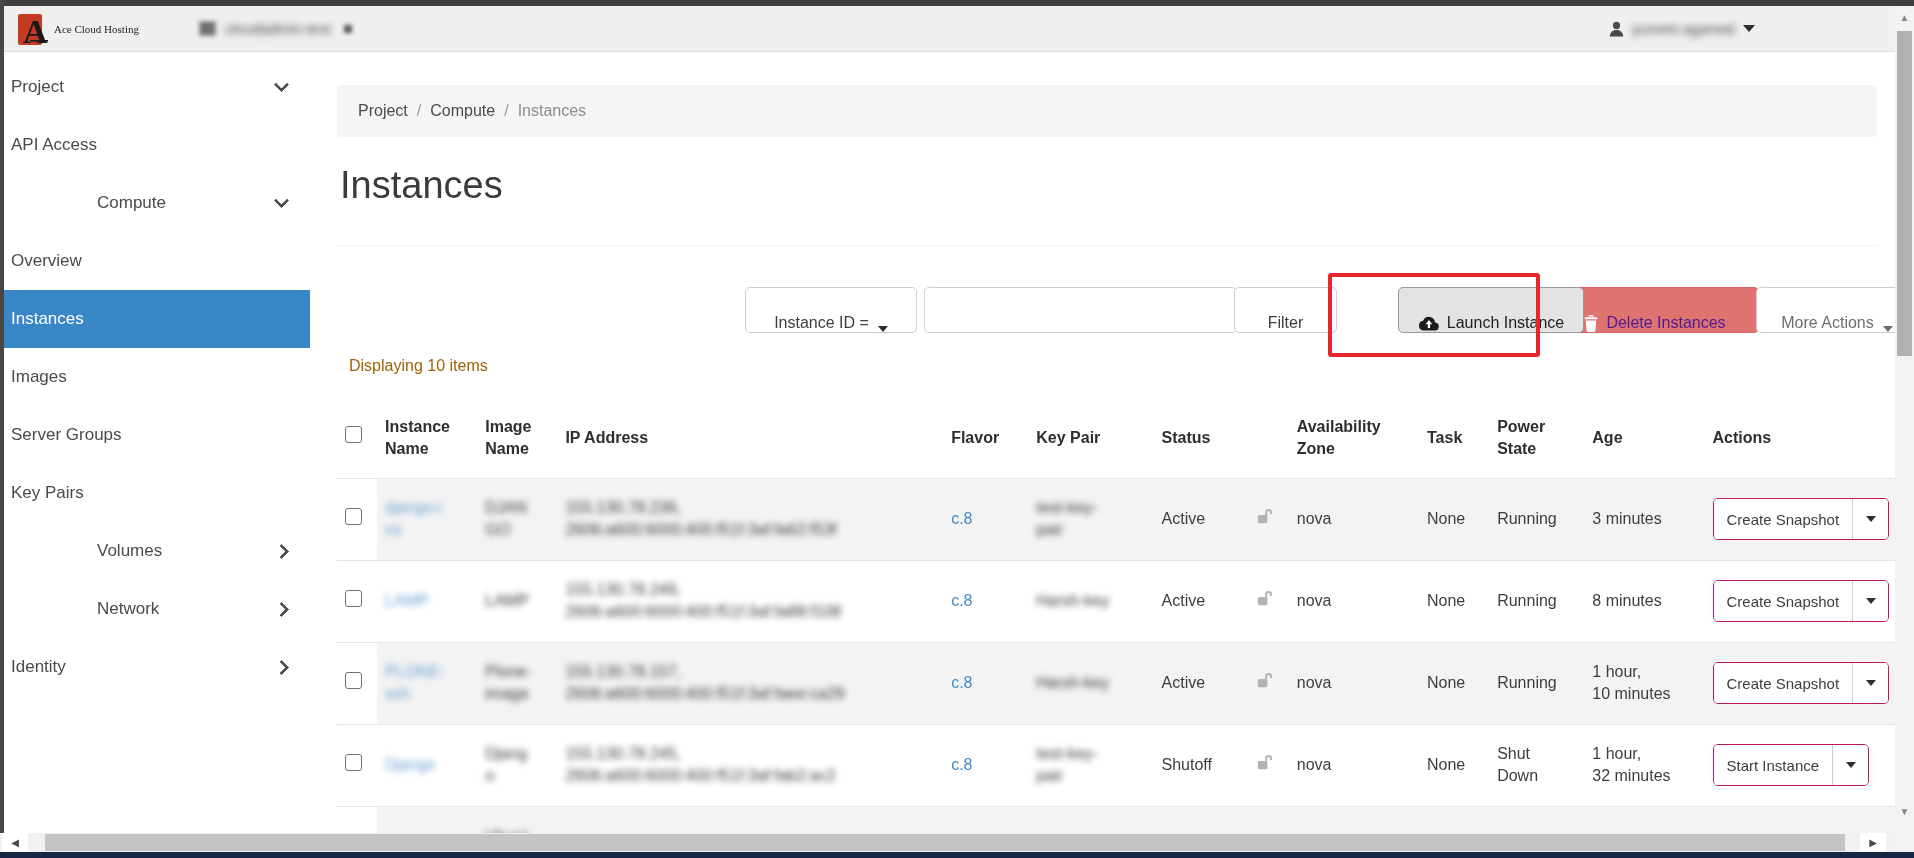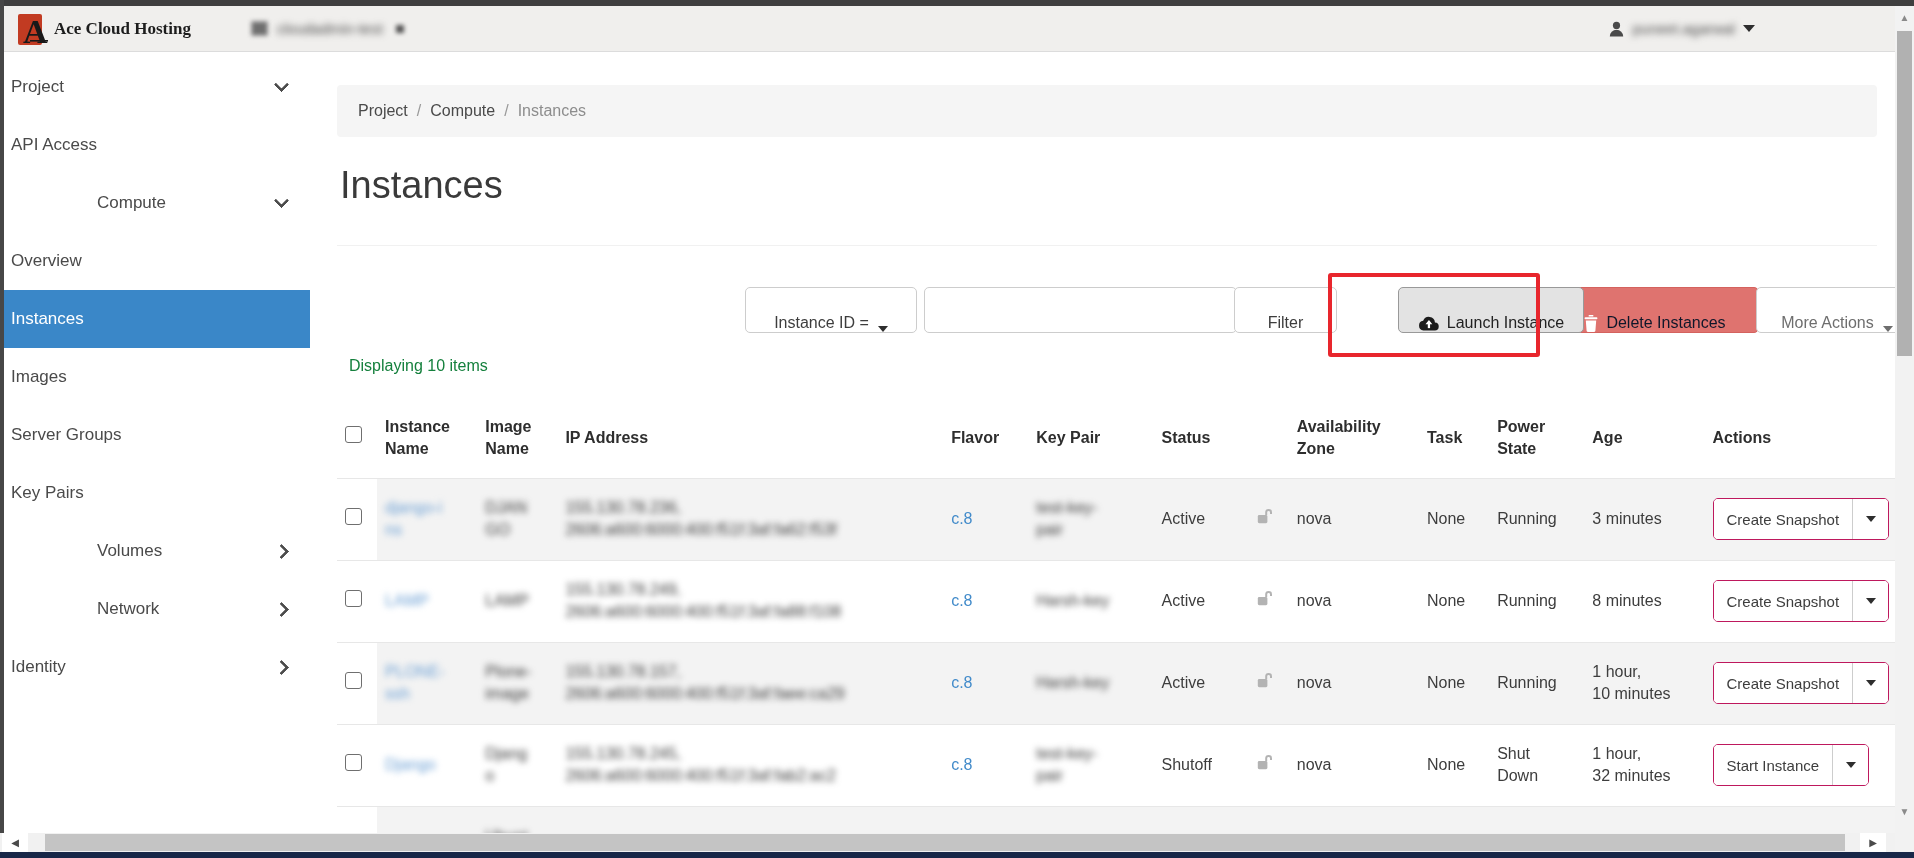--- a/index.html
+++ b/index.html
@@ -9,21 +9,21 @@
 
   
   .edge-top { position:absolute; left:0; top:0; width:1914px; height:6px; background:#3f3f3f; z-index:50; }
   .edge-left { position:absolute; left:0; top:0; width:4px; height:858px; background:#474747; z-index:50; }
   .edge-bottom { position:absolute; left:0; bottom:0; width:1914px; height:6px; background:#182748; z-index:60; }
 
   
   .topbar { position:absolute; left:4px; top:6px; width:1891px; height:46px; background:#f0efed;
     border-bottom:1px solid #dcdcdc; display:flex; align-items:center; z-index:5; }
   .brand { display:flex; align-items:center; gap:6px; margin-left:14px; }
-  .brand-name { font-family:"Liberation Serif", serif; font-weight:bold; font-size:17px; color:#1d1d1d; }
+  .brand-name { font-family:"Liberation Serif", serif; font-weight:normal; font-size:11px; color:#1d1d1d; }
   .project-select { display:flex; align-items:center; gap:9px; margin-left:60px; cursor:pointer; }
   .grid-icon { width:17px; height:15px; background:#6e6e6e; border-radius:2px; filter:blur(2px);
     box-shadow:inset 0 0 0 2px #8f8f8f; }
   .proj-name { font-size:15px; color:#4a4a4a; filter:blur(3.5px); }
   .mini-square { width:8px; height:8px; background:#555; filter:blur(2px); margin-left:4px; }
   .user-menu { margin-left:auto; margin-right:140px; display:flex; align-items:center; gap:8px; cursor:pointer; }
   .user-name { font-size:15px; color:#4a4a4a; filter:blur(3.5px); }
   .caret-down { width:0; height:0; border-left:6px solid transparent; border-right:6px solid transparent;
     border-top:7px solid #2e2e2e; }
 
@@ -59,25 +59,25 @@
   .dd-instance-id { position:absolute; left:435px; top:235px; width:172px; gap:9px; }
   .dd-instance-id .caret-down { border-top-width:6px; border-left-width:5px; border-right-width:5px; }
   .filter-input { position:absolute; left:614px; top:235px; width:313px; height:46px;
     border:1px solid #cdcdcd; border-radius:5px; background:#fff; font-size:16px; padding:0 10px; outline:none; }
   .btn-filter { position:absolute; left:924px; top:235px; width:103px; }
   .annotation-box { position:absolute; left:1018px; top:221px; width:212px; height:84px;
     border:4px solid #e8262d; border-radius:3px; z-index:8; pointer-events:none; }
   .btn-launch { position:absolute; left:1088px; top:235px; width:186px; background:#e3e3e3;
     border-color:#999; gap:8px; color:#222; z-index:7; }
   .btn-delete { position:absolute; left:1241px; top:235px; width:208px; background:#df736f;
-    border-color:#d4625e; color:#0f172a; gap:8px; }
+    border-color:#d4625e; color:#4c1d95; gap:8px; }
   .btn-more { position:absolute; left:1446px; top:235px; width:162px; gap:9px; color:#6e6e6e; }
   .btn-more .caret-down { border-top-color:#6e6e6e; border-top-width:6px; border-left-width:5px; border-right-width:5px; }
 
-  .summary { position:absolute; left:39px; top:305px; font-size:16px; color:#15803d; }
+  .summary { position:absolute; left:39px; top:305px; font-size:16px; color:#a16207; }
 
   
   .itable { position:absolute; left:27px; top:346px; width:1558px; border-collapse:collapse; table-layout:fixed; }
   .itable th { text-align:left; font-size:16px; font-weight:bold; color:#2e2e2e; vertical-align:middle;
     padding:8px 6px 8px 8px; height:80px; line-height:1.35; }
   .itable td { font-size:16px; color:#3d3d3d; vertical-align:middle; padding:6px 6px 6px 8px;
     height:82px; line-height:1.35; white-space:pre-line; overflow:hidden; }
   .itable tbody tr { border-top:1px solid #e7e7e7; }
   .itable tbody tr.striped td:not(.cb-cell) { background:#f3f3f3; }
   .blur { filter:blur(3px); }

